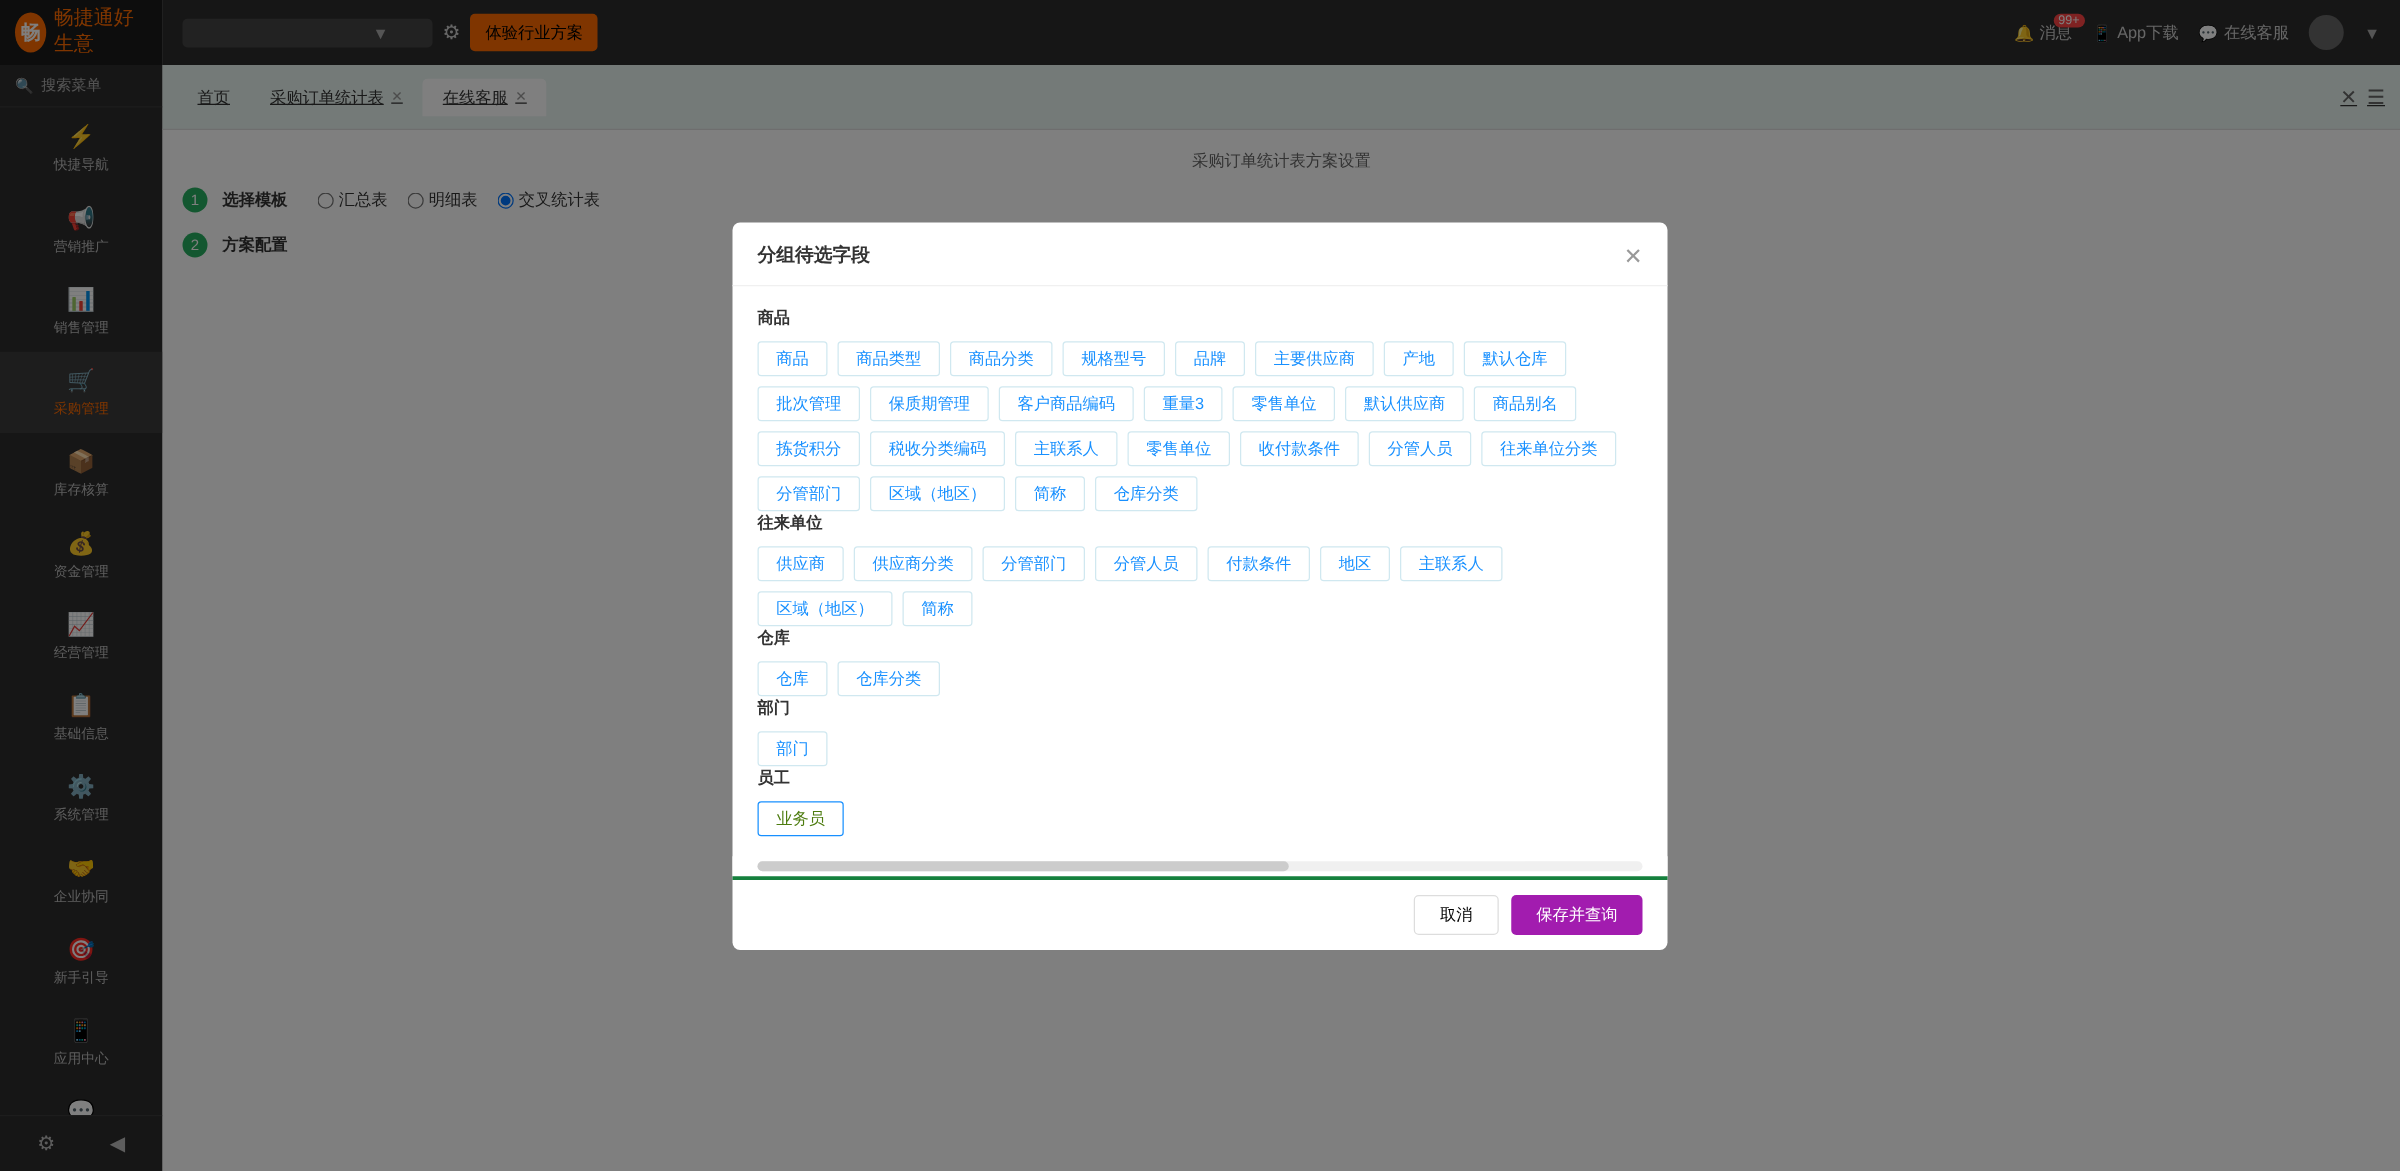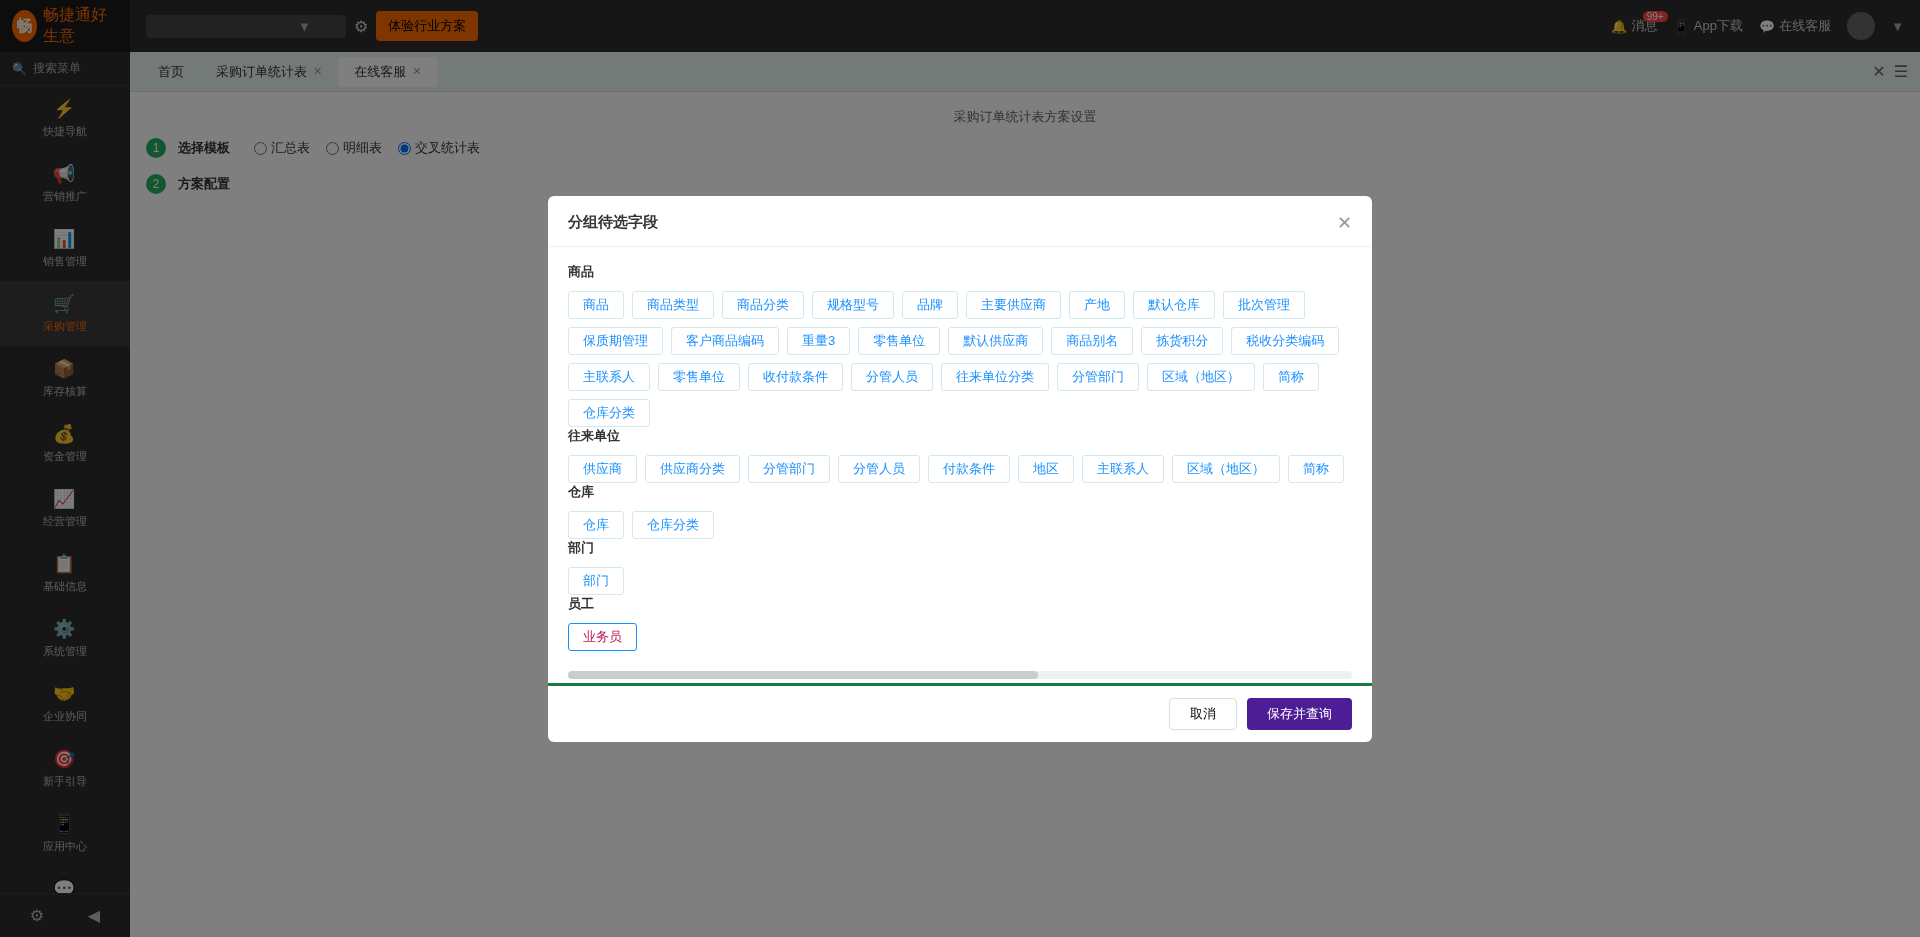--- a/index.html
+++ b/index.html
@@ -32,60 +32,60 @@
     .header-search-input { background: transparent; border: none; outline: none; color: #ccc; font-size: 13px; width: 140px; }
     .header-gear { color: #ccc; font-size: 16px; cursor: pointer; }
     .header-trial-btn { background: #ff6b00; color: #000000; border: none; padding: 6px 12px; border-radius: 4px; cursor: pointer; font-size: 13px; }
     .header-right { display: flex; align-items: center; gap: 16px; color: #ccc; font-size: 13px; }
     .header-badge { position: relative; }
     .badge-num { position: absolute; top: -6px; right: -10px; background: #ff4444; color: white; border-radius: 10px; padding: 0 4px; font-size: 10px; }
     .header-right-item { display: flex; align-items: center; gap: 4px; cursor: pointer; }
     .avatar { width: 28px; height: 28px; background: #666; border-radius: 50%; }
 
     
-    .tabs-bar { height: 40px; background: #e8f4f0; display: flex; align-items: center; padding: 0 12px; border-bottom: 1px solid #ddd; flex-shrink: 0; }
+    .tabs-bar { height: 52px; background: #e8f4f0; display: flex; align-items: center; padding: 0 12px; border-bottom: 1px solid #ddd; flex-shrink: 0; text-decoration: underline; }
     .tab-item { padding: 6px 16px; cursor: pointer; font-size: 13px; color: #333; display: flex; align-items: center; gap: 6px; }
     .tab-item.active { background: white; border-radius: 4px 4px 0 0; color: #333; }
     .tab-close { color: #999; font-size: 11px; cursor: pointer; }
     .tabs-bar-right { margin-left: auto; display: flex; gap: 8px; }
     .tabs-bar-btn { background: none; border: none; color: #666; cursor: pointer; font-size: 16px; }
 
     
     .page-content { flex: 1; background: white; overflow: hidden; padding: 16px; }
     .breadcrumb { font-size: 13px; color: #666; margin-bottom: 12px; text-align: center; }
     .step-row { display: flex; align-items: center; gap: 12px; margin-bottom: 16px; }
     .step-badge { background: #27ae60; color: white; border-radius: 50%; width: 20px; height: 20px; display: flex; align-items: center; justify-content: center; font-size: 12px; flex-shrink: 0; }
     .step-label { font-size: 13px; color: #333; font-weight: bold; }
     .radio-group { display: flex; gap: 16px; align-items: center; margin-left: 12px; }
     .radio-item { display: flex; align-items: center; gap: 4px; font-size: 13px; cursor: pointer; }
     .radio-item input { cursor: pointer; }
 
     
     .overlay { position: fixed; top: 0; left: 0; width: 1920px; height: 937px; background: rgba(0,0,0,0.5); display: flex; align-items: center; justify-content: center; z-index: 1000; }
 
     
-    .modal { background: white; border-radius: 6px; width: 824px; max-height: 620px; display: flex; flex-direction: column; }
+    .modal { background: white; border-radius: 6px; width: 748px; max-height: 620px; display: flex; flex-direction: column; }
     .modal-header { display: flex; align-items: center; justify-content: space-between; padding: 16px 20px 12px; border-bottom: 1px solid #f0f0f0; flex-shrink: 0; }
     .modal-title { font-size: 15px; font-weight: bold; color: #333; }
     .modal-close { cursor: pointer; color: #999; font-size: 18px; }
     .modal-body { flex: 1; overflow-y: auto; padding: 16px 20px; }
     .modal-footer { padding: 12px 20px; border-top: 3px solid #15803d; display: flex; justify-content: flex-end; gap: 10px; flex-shrink: 0; }
 
     
     .field-section { }
     .field-section-title { font-size: 13px; font-weight: bold; color: #333; margin-bottom: 10px; }
     .field-grid { display: flex; flex-wrap: wrap; gap: 8px; }
     .field-chip { border: 1px solid #d0e8f0; background: white; color: #1890ff; padding: 4px 14px; border-radius: 3px; font-size: 13px; cursor: pointer; white-space: nowrap; }
 
     
     .modal-body::-webkit-scrollbar { width: 8px; }
     .modal-body::-webkit-scrollbar-track { background: #f0f0f0; }
     .modal-body::-webkit-scrollbar-thumb { background: #ccc; border-radius: 4px; }
     .cancel-btn { background: white; border: 1px solid #ddd; padding: 6px 20px; border-radius: 4px; cursor: pointer; font-size: 13px; }
-    .save-btn { background: #4c1d95; color: white; border: none; padding: 6px 20px; border-radius: 4px; cursor: pointer; font-size: 13px; }
+    .save-btn { background: #a21caf; color: white; border: none; padding: 6px 20px; border-radius: 4px; cursor: pointer; font-size: 13px; }
   </style>
 </head>
 <body>
 
 <div class="app-container">
 
   <div class="sidebar">
     <div class="sidebar-logo">
       <div class="sidebar-logo-icon">畅</div>
       <div class="sidebar-logo-text">畅捷通好生意</div>
@@ -295,21 +295,21 @@
           <div class="field-section">
             <div class="field-section-title">部门</div>
             <div class="field-grid">
               <span class="field-chip">部门</span>
             </div>
           </div>
 
           <div class="field-section">
             <div class="field-section-title">员工</div>
             <div class="field-grid">
-              <span class="field-chip" style="color:#be185d; border-color:#1890ff;font-family:Liberation Mono, monospace;">业务员</span>
+              <span class="field-chip" style="color:#4d7c0f; border-color:#1890ff;font-family:Liberation Mono, monospace;">业务员</span>
             </div>
           </div>
 
         </div>
 
         <div style="padding: 4px 20px 4px; background: white;">
           <div style="height:8px; background:#f0f0f0; border-radius:4px; position:relative;">
             <div style="width:60%; height:100%; background:#ccc; border-radius:4px;"></div>
           </div>
         </div>

